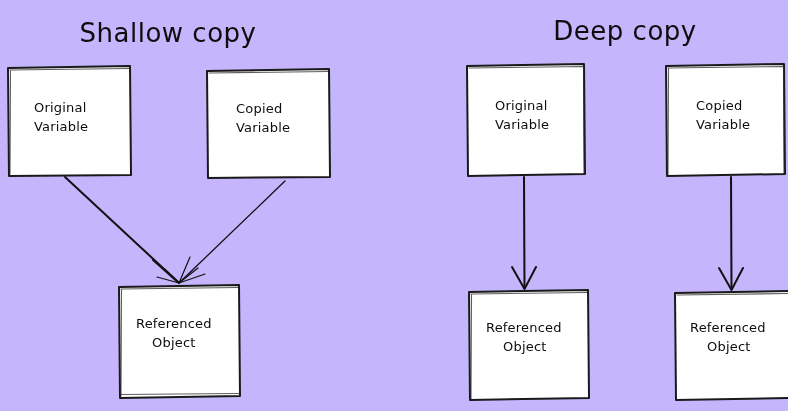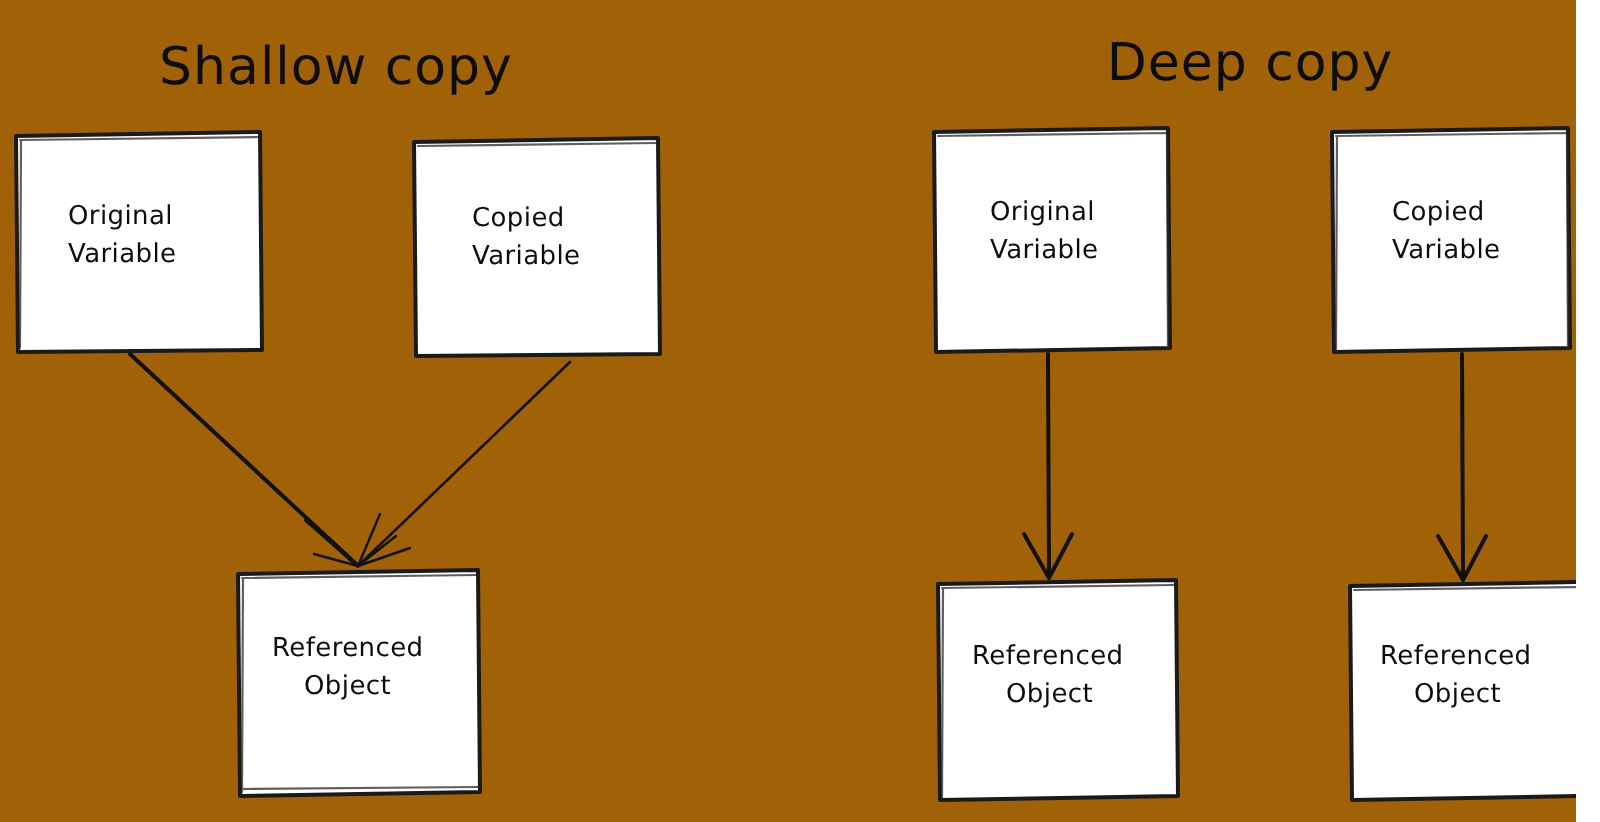--- a/index.html
+++ b/index.html
@@ -4,21 +4,21 @@
 <style>
   html, body {
     margin: 0;
     padding: 0;
     background: #ffffff;
   }
   #canvas {
     position: relative;
     width: 788px;
     height: 411px;
-    background: #a16207;
+    background: #c4b5fd;
     overflow: hidden;
     font-family: "DejaVu Sans", sans-serif;
   }
   #diagram {
     position: absolute;
     left: 0;
     top: 0;
     width: 800px;
     height: 411px;
   }

